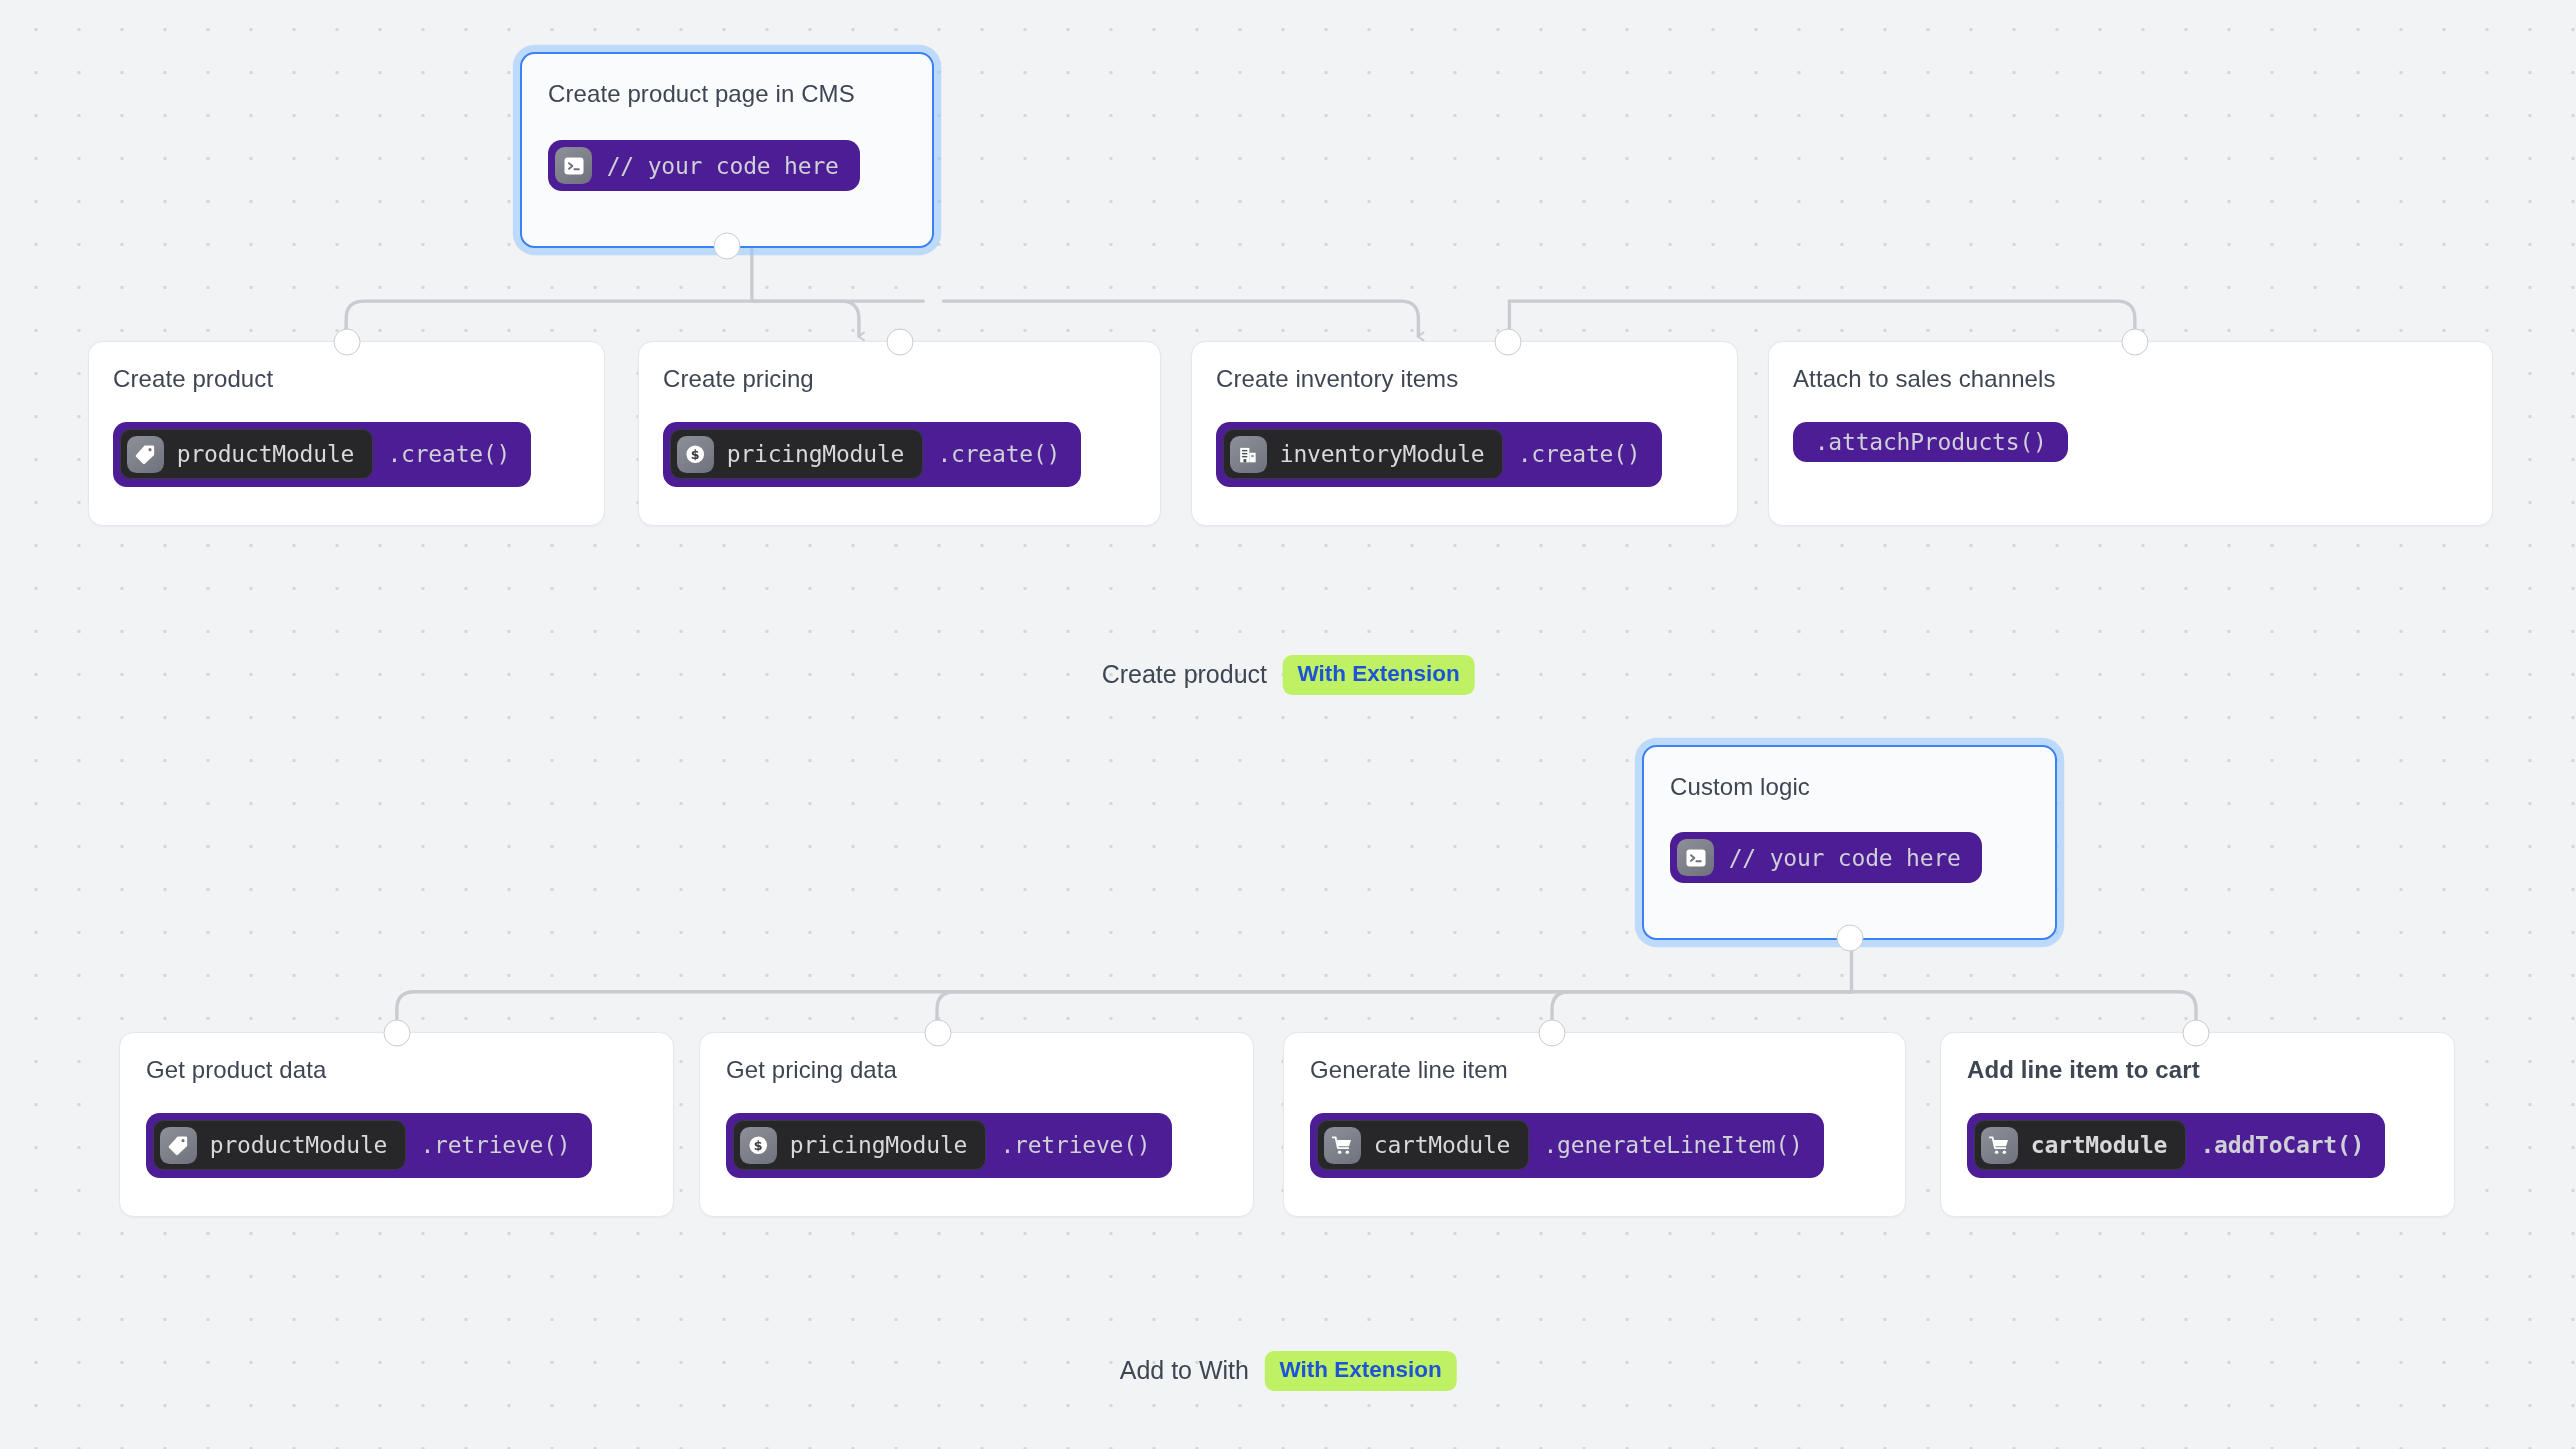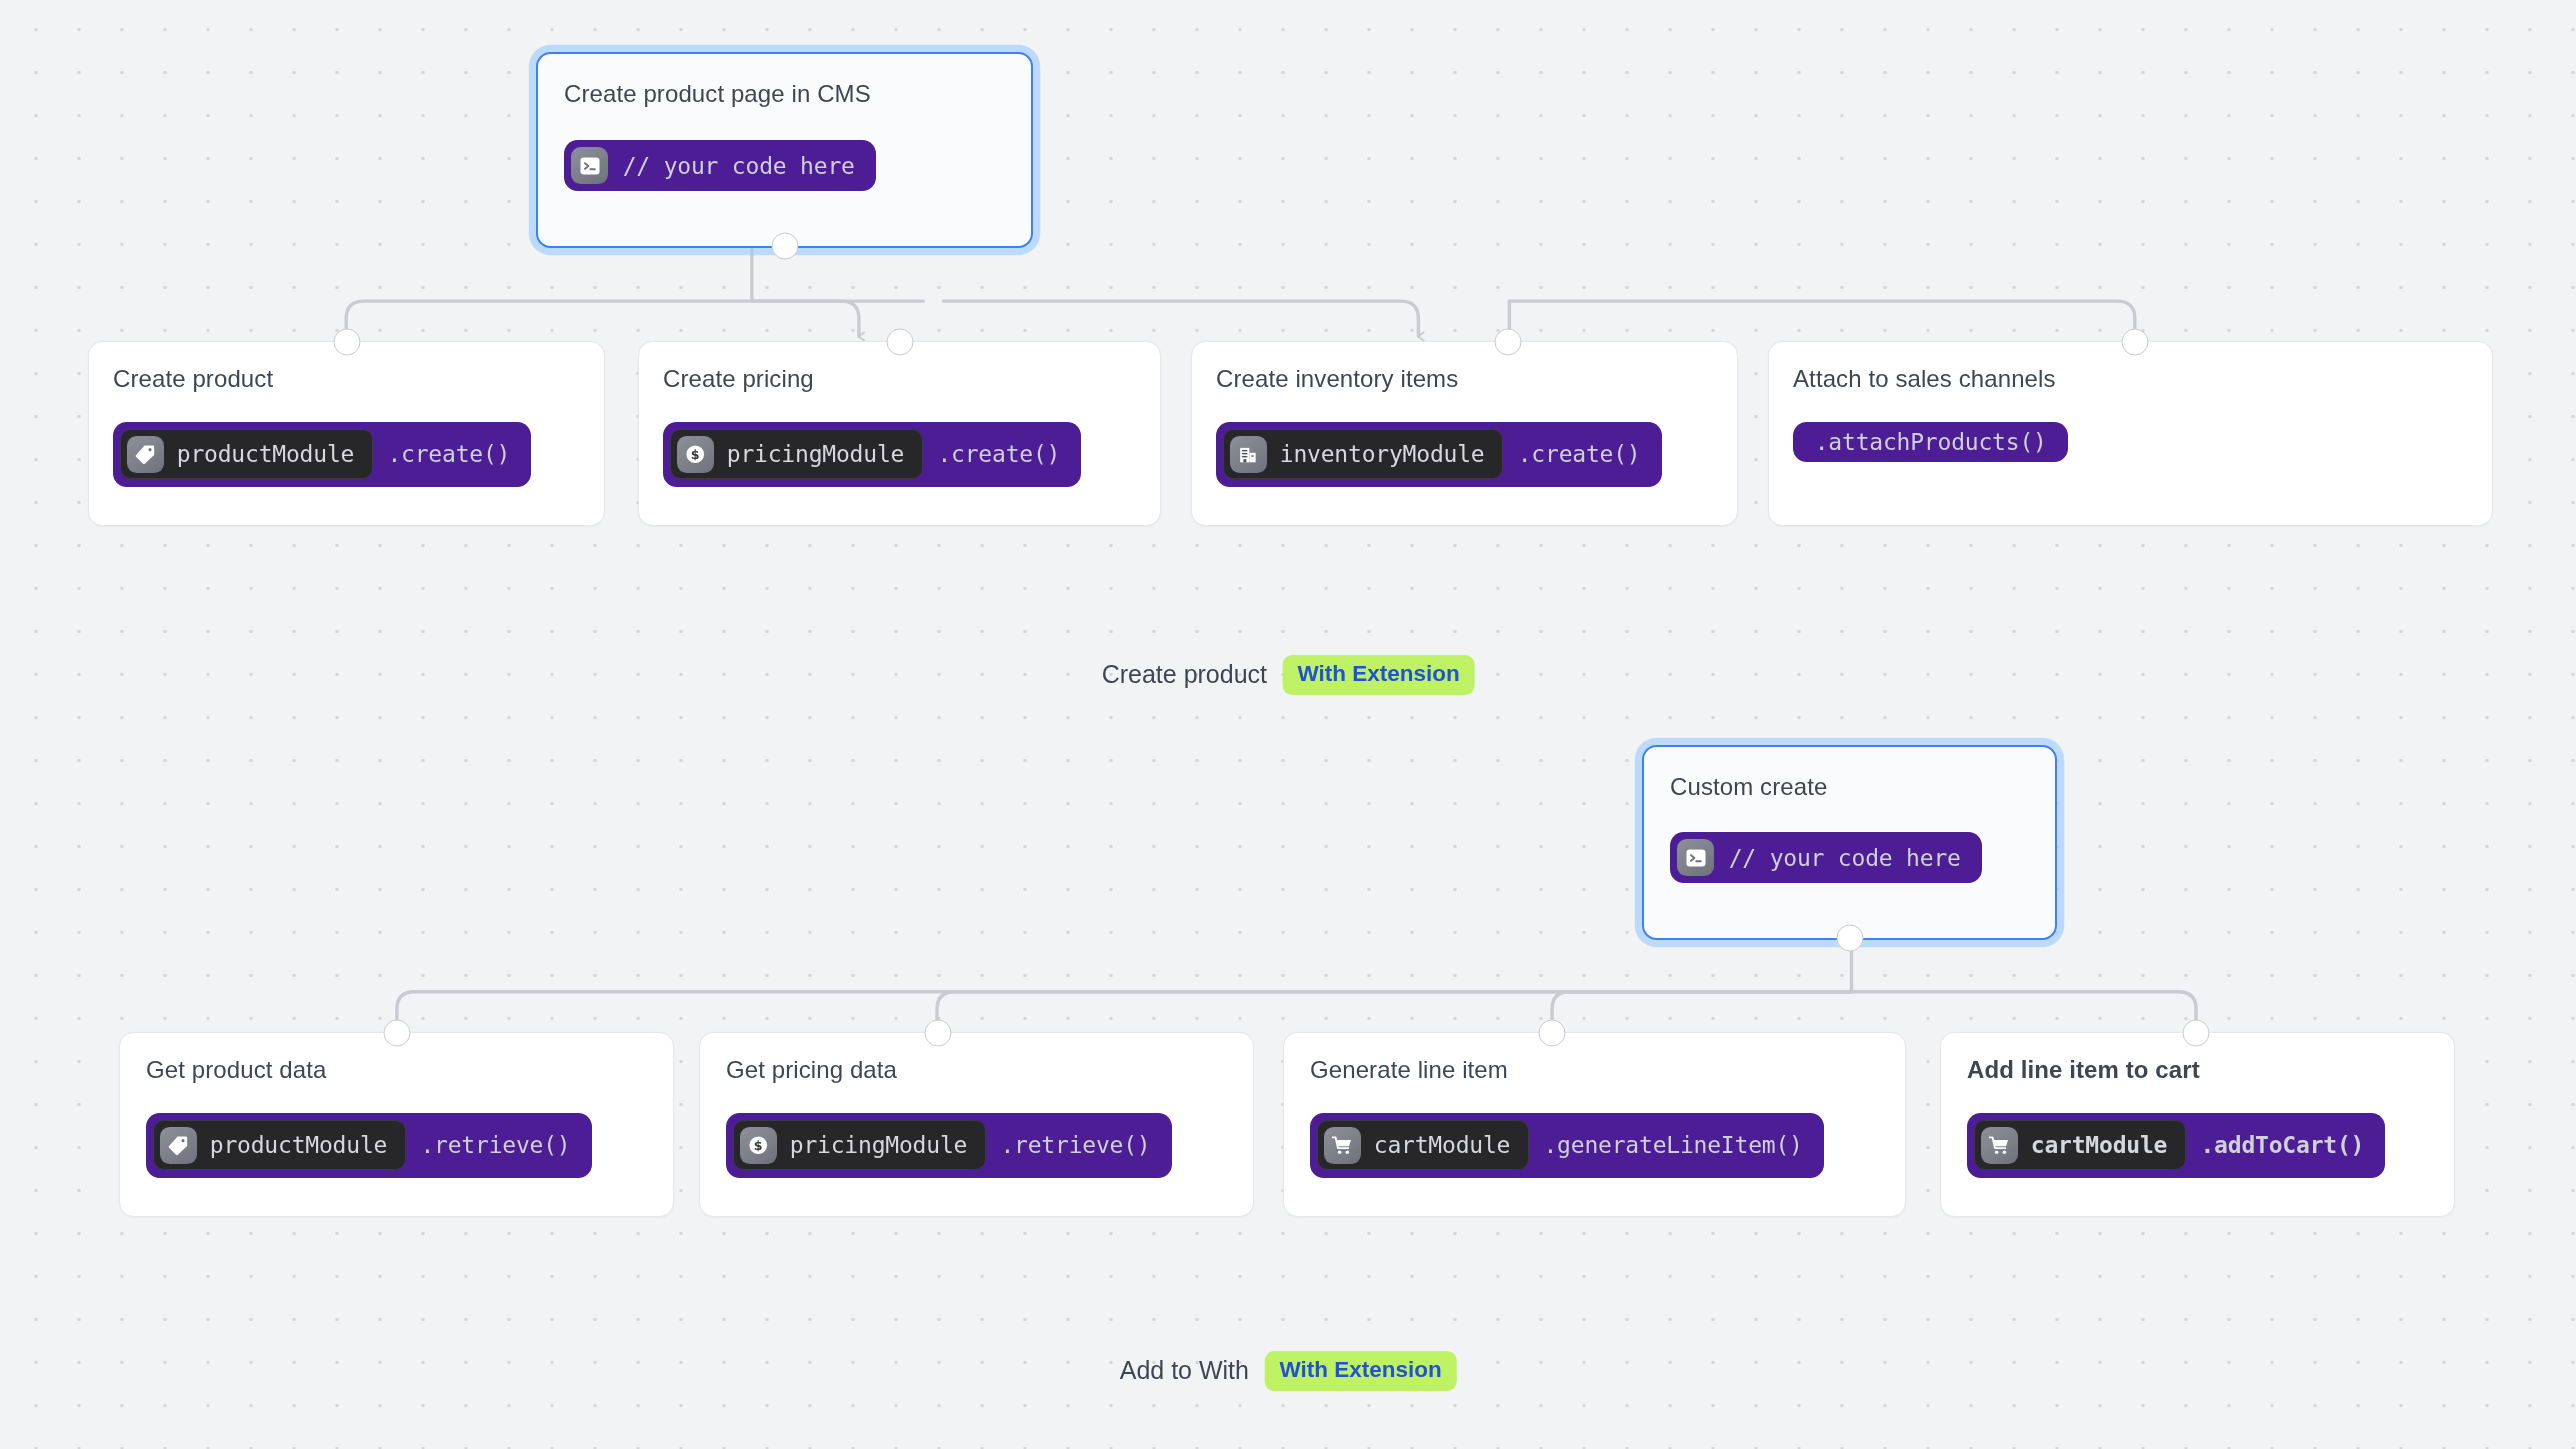--- a/index.html
+++ b/index.html
@@ -140,21 +140,21 @@
   <g fill="none" stroke="#c9cbd1" stroke-width="4.2" stroke-linecap="round">
 
     <path d="M2300,1167 L2300,1232"></path>
     <path d="M2300,1232 L515,1232 Q493,1232 493,1254 L493,1282" marker-end="url(#arw)"></path>
     <path d="M2300,1232 L1186,1232 Q1164,1232 1164,1254 L1164,1276" marker-end="url(#arw)"></path>
     <path d="M2300,1232 L1950,1232 Q1928,1232 1928,1254 L1928,1276" marker-end="url(#arw)"></path>
     <path d="M2300,1232 L2706,1232 Q2728,1232 2728,1254 L2728,1276" marker-end="url(#arw)"></path>
   </g>
 </svg>
 
-<div class="node selected" style="left:536px;top:52px;width:497px;height:196px;">
+<div class="node selected" style="left:520px;top:52px;width:414px;height:196px;">
   <div class="node-title" style="position:absolute;left:26px;top:26px;">Create product page in CMS</div>
   <div class="codebar" style="position:absolute;left:26px;top:86px;">
     <span class="icon-tile">
       <svg width="24" height="24" viewBox="0 0 24 24">
         <rect x="2.5" y="3.5" width="19" height="17" rx="3.2" fill="#ffffff"></rect>
         <path d="M7 9.2 L10.4 12 L7 14.8" fill="none" stroke="#6f727c" stroke-width="1.9" stroke-linecap="round" stroke-linejoin="round"></path>
         <path d="M12.4 15.2 H16.8" stroke="#6f727c" stroke-width="1.9" stroke-linecap="round"></path>
       </svg>
     </span>
     <span class="method">// your code here</span>
@@ -227,21 +227,21 @@
   </div>
   <div class="handle" style="left:50.6%;top:0;"></div>
 </div>
 
 <div class="caption" style="left:1288px;top:655px;">
   <span class="caption-text">Create product</span>
   <span class="badge">With Extension</span>
 </div>
 
 <div class="node selected" style="left:1642px;top:745px;width:415px;height:195px;">
-  <div class="node-title" style="position:absolute;left:26px;top:26px;">Custom create</div>
+  <div class="node-title" style="position:absolute;left:26px;top:26px;">Custom logic</div>
   <div class="codebar" style="position:absolute;left:26px;top:85px;">
     <span class="icon-tile">
       <svg width="24" height="24" viewBox="0 0 24 24">
         <rect x="2.5" y="3.5" width="19" height="17" rx="3.2" fill="#ffffff"></rect>
         <path d="M7 9.2 L10.4 12 L7 14.8" fill="none" stroke="#6f727c" stroke-width="1.9" stroke-linecap="round" stroke-linejoin="round"></path>
         <path d="M12.4 15.2 H16.8" stroke="#6f727c" stroke-width="1.9" stroke-linecap="round"></path>
       </svg>
     </span>
     <span class="method">// your code here</span>
   </div>

